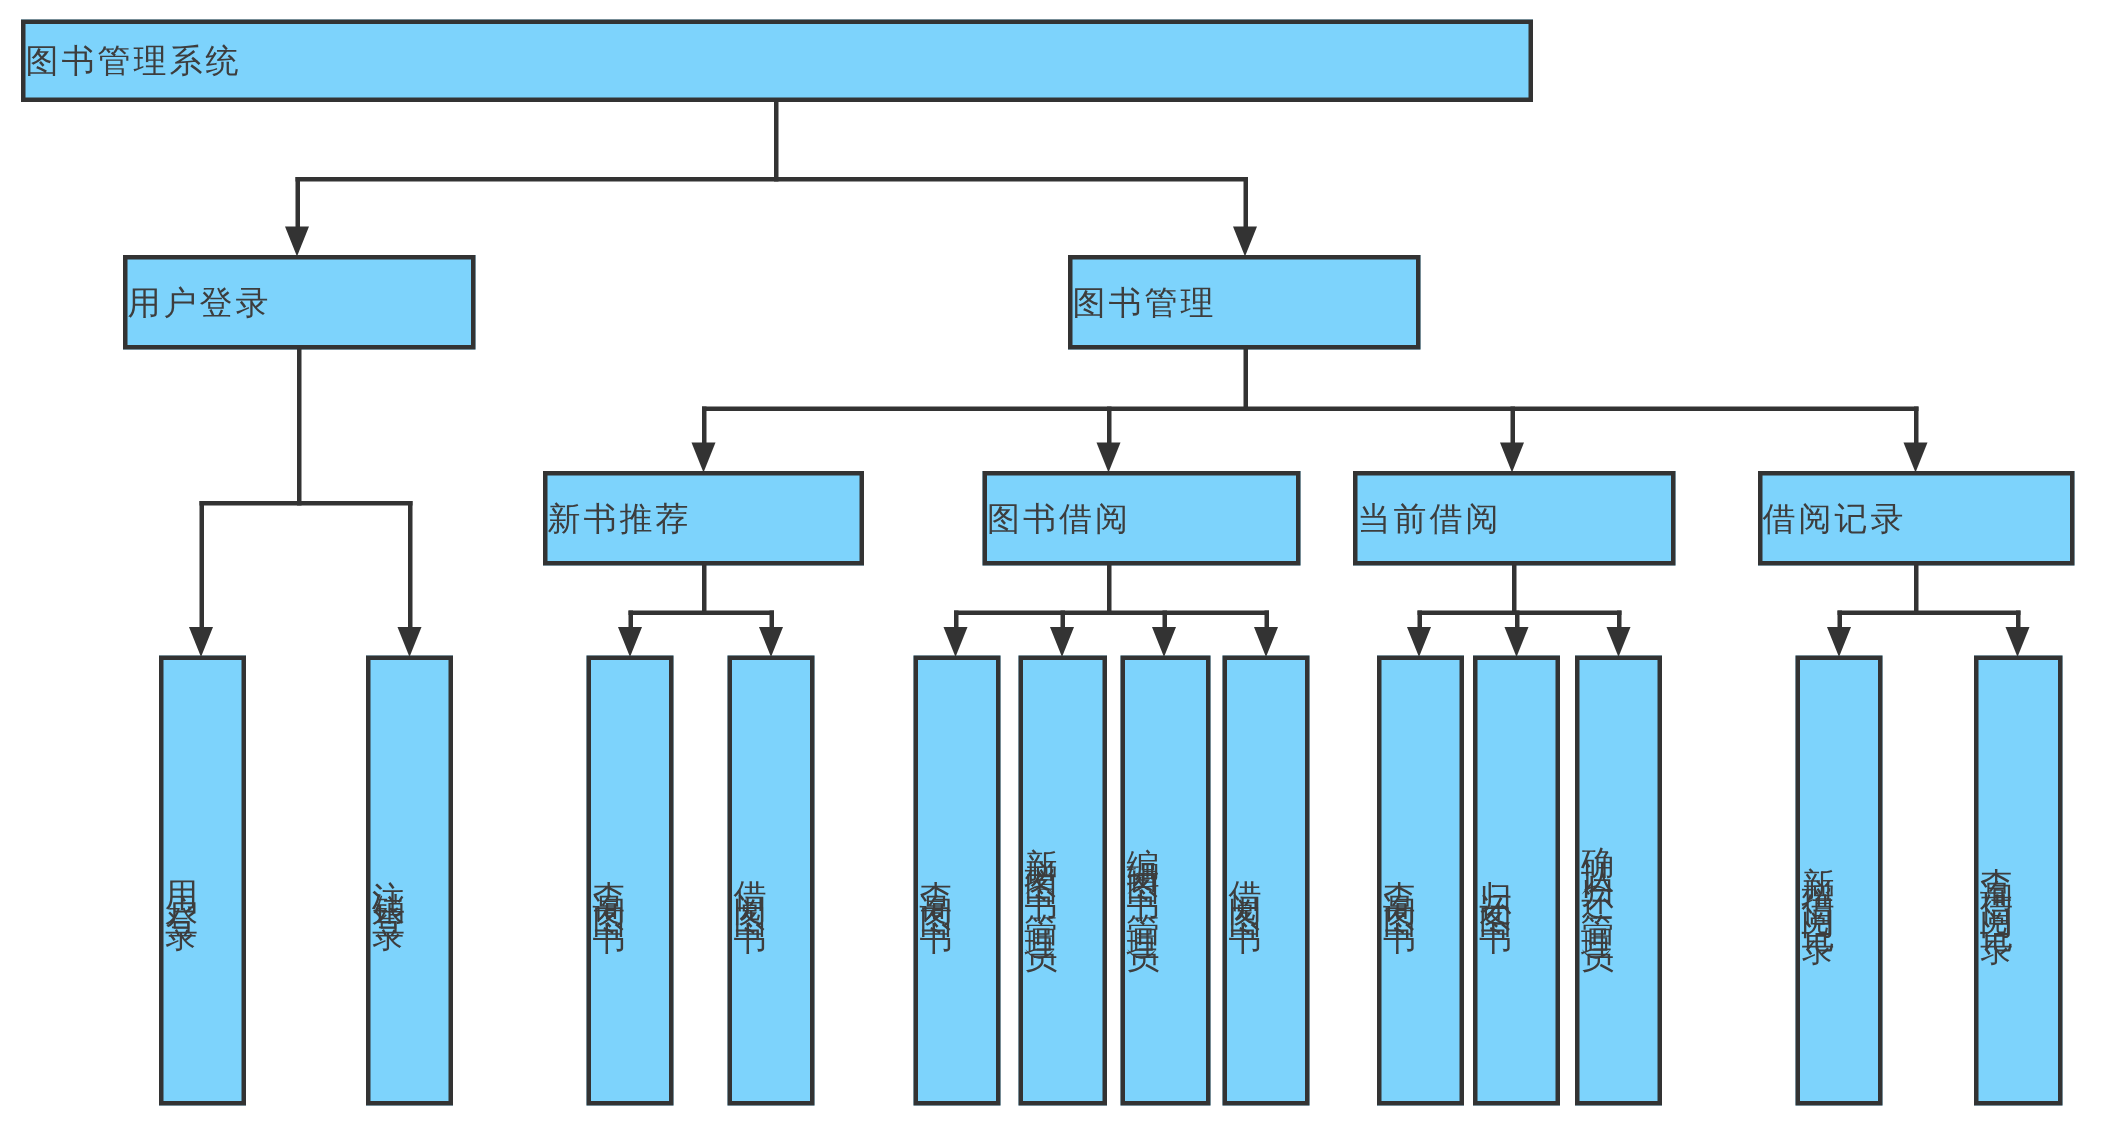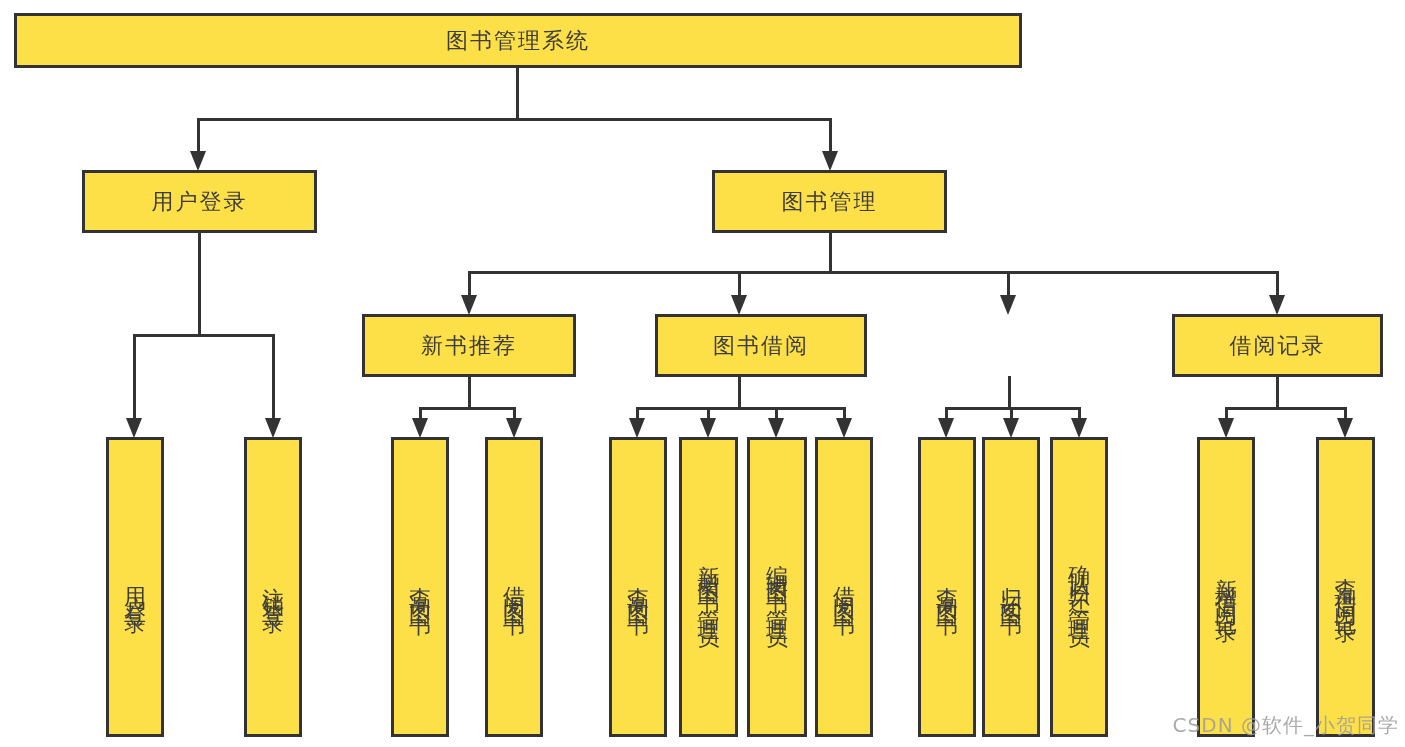--- a/index.html
+++ b/index.html
@@ -1,19 +1,19 @@
 <!DOCTYPE html>
 <html><head>
 <meta charset="utf-8">
 <style>
   html,body{margin:0;padding:0;background:#ffffff;}
   body{font-family:"DejaVu Sans","Liberation Sans",sans-serif;}
   .canvas{position:relative;width:1405px;height:747px;background:#ffffff;overflow:hidden;}
-  .box{position:absolute;box-sizing:border-box;border:3px solid #333333;background:#fde047;
-       display:flex;align-items:center;justify-content:center;
+  .box{position:absolute;box-sizing:border-box;border:3px solid #333333;background:#7dd3fc;
+       display:flex;align-items:center;
        font-size:22px;color:#3d3d3d;letter-spacing:2px;z-index:1;}
   .leaf{z-index:1;}
   .vtext{writing-mode:vertical-rl;text-orientation:mixed;letter-spacing:9px;line-height:1;}
   .hl{position:absolute;height:3px;background:#333333;z-index:2;}
   .vl{position:absolute;width:3px;background:#333333;z-index:2;}
   .ah{position:absolute;width:0;height:0;border-left:8px solid transparent;
       border-right:8px solid transparent;border-top:20px solid #333333;z-index:2;}
   .watermark{position:absolute;top:712px;right:6px;font-size:20px;color:#9e9e9e;
       opacity:0.88;z-index:5;letter-spacing:1px;white-space:nowrap;}
 </style>
@@ -31,20 +31,23 @@
   </div>
   <div class="box" style="left:712px;top:170px;width:235px;height:63px;">
     <span>图书管理</span>
   </div>
 
   <div class="box" style="left:362px;top:314px;width:214px;height:63px;">
     <span>新书推荐</span>
   </div>
   <div class="box" style="left:633px;top:314px;width:212px;height:63px;margin-left:22px;">
     <span>图书借阅</span>
+  </div>
+  <div class="box" style="left:902px;top:314px;width:215px;height:63px;">
+    <span>当前借阅</span>
   </div>
   <div class="box" style="left:1172px;top:314px;width:211px;height:63px;">
     <span>借阅记录</span>
   </div>
 
   <div class="box leaf" style="left:106px;top:437px;width:58px;height:300px;">
     <span class="vtext">用户登录</span>
   </div>
   <div class="box leaf" style="left:244px;top:437px;width:58px;height:300px;">
     <span class="vtext">注销登录</span>
@@ -139,15 +142,14 @@
   <div class="ah" style="left:1003px;top:418px;"></div>
   <div class="ah" style="left:1071px;top:418px;"></div>
 
   <div class="vl" style="left:1276px;top:376px;height:34px;"></div>
   <div class="hl" style="left:1225px;top:407px;width:122px;"></div>
   <div class="vl" style="left:1225px;top:407px;height:14px;"></div>
   <div class="vl" style="left:1344px;top:407px;height:14px;"></div>
   <div class="ah" style="left:1218px;top:418px;"></div>
   <div class="ah" style="left:1337px;top:418px;"></div>
 
-  <div class="watermark">CSDN @软件_小贺同学</div>
 
 </div>
 
 </body></html>

